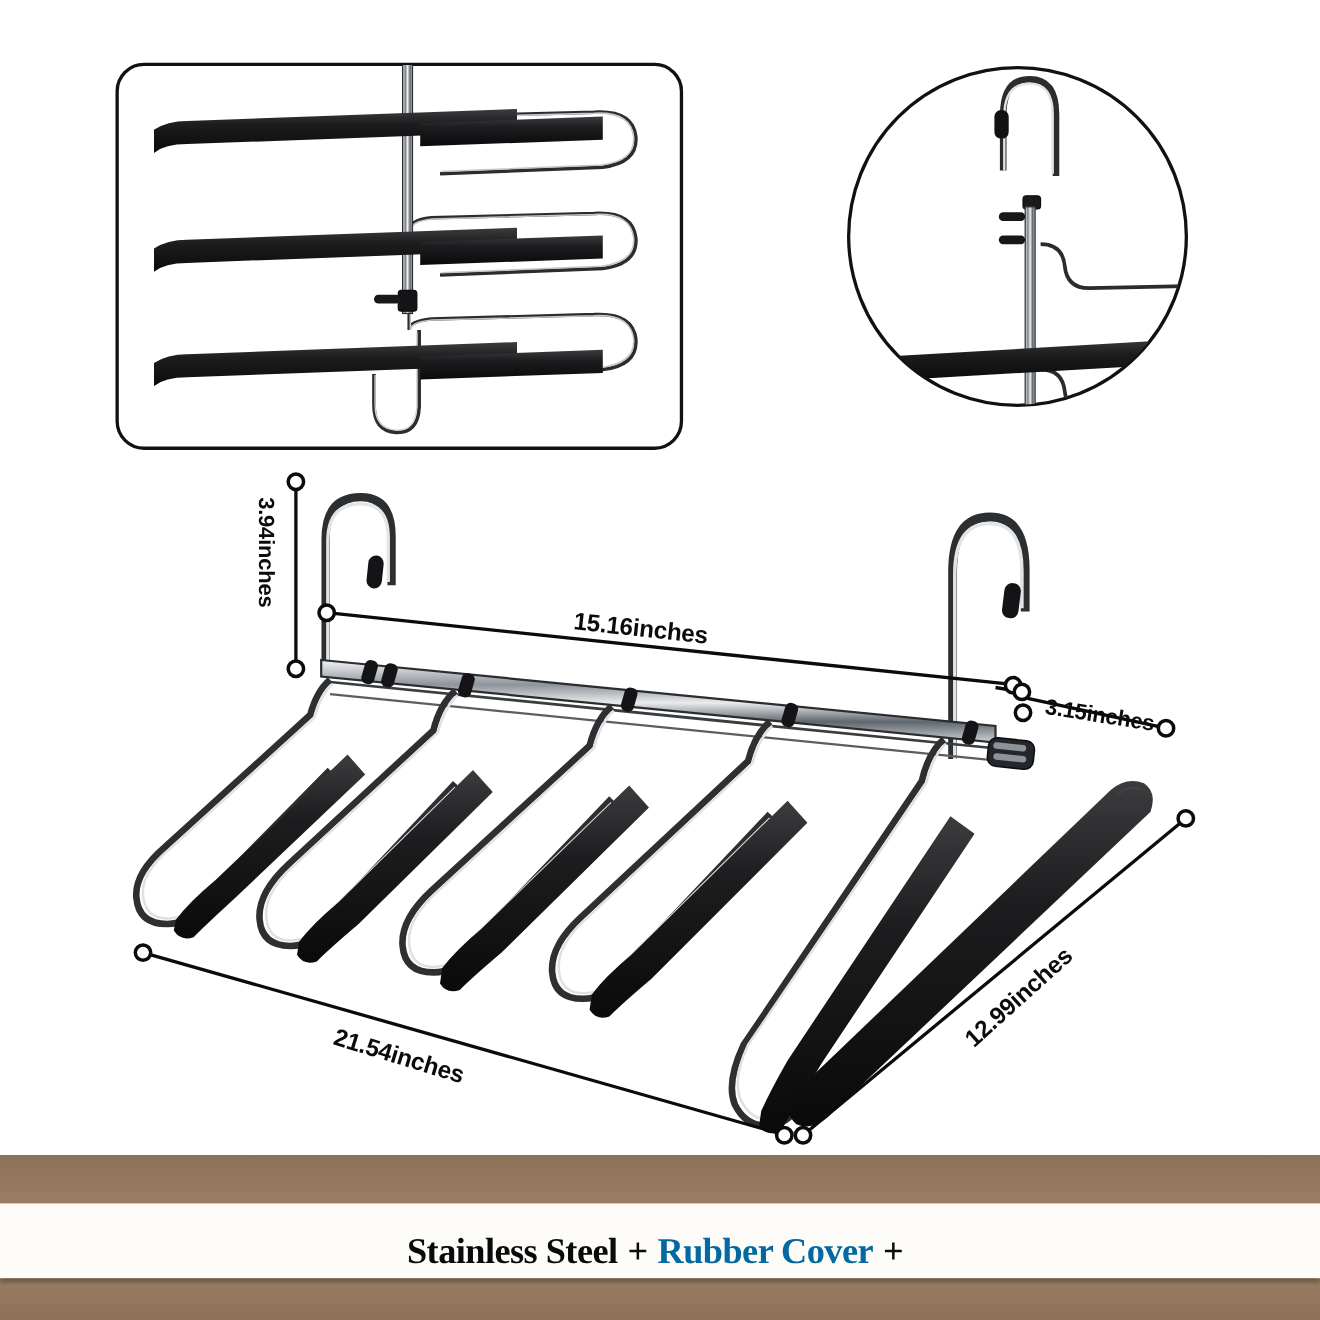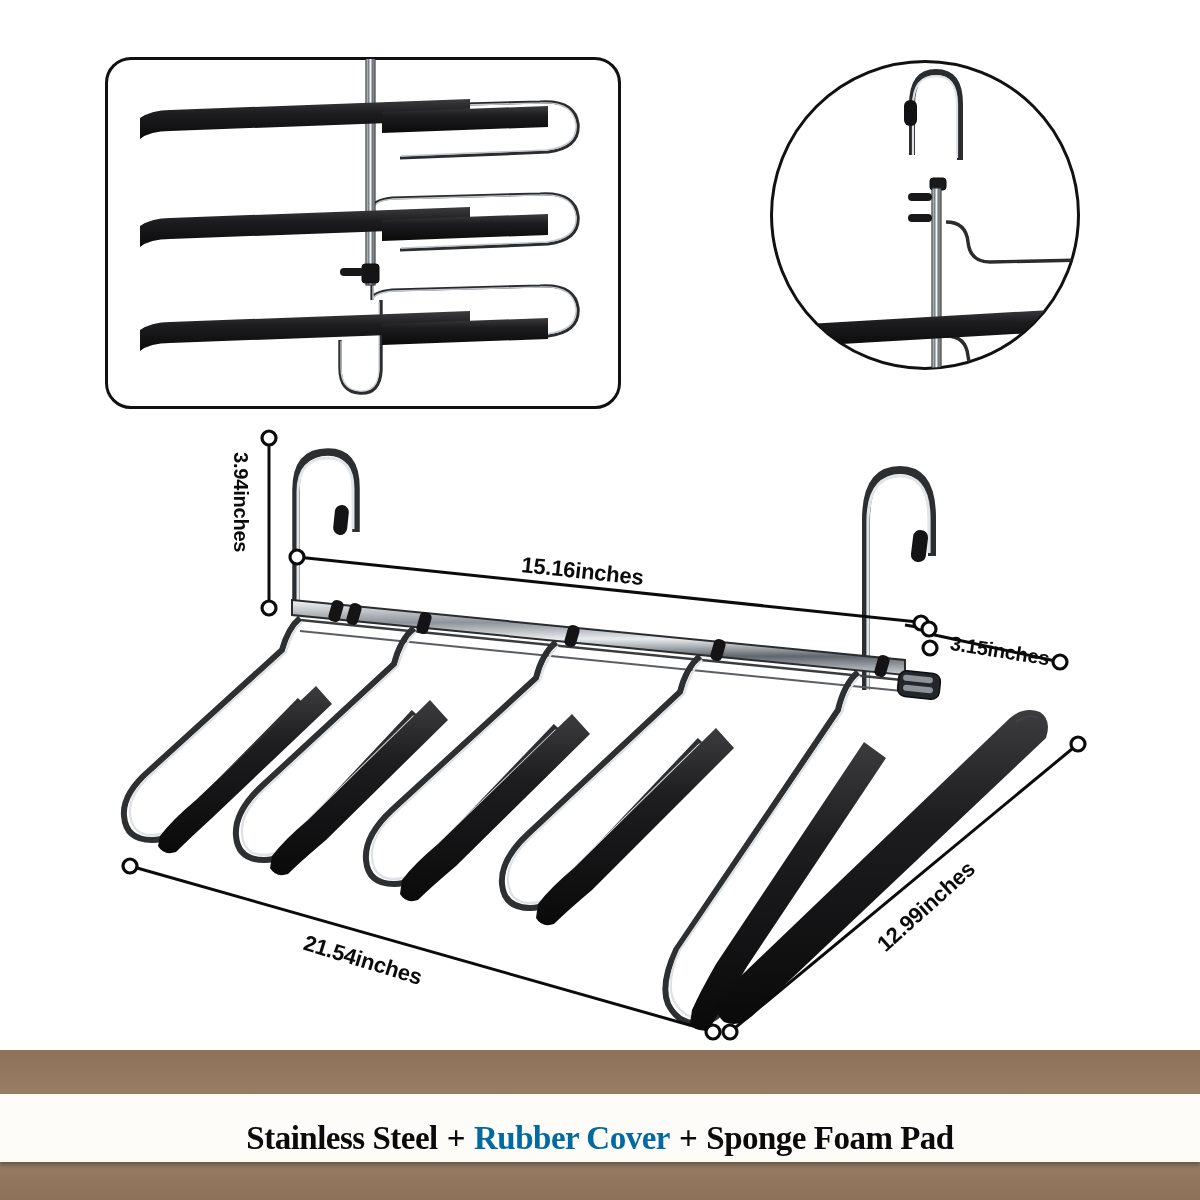--- a/index.html
+++ b/index.html
@@ -333,16 +333,15 @@
   <div class="dim-label dim-21-54">21.54inches</div>
   <div class="dim-label dim-12-99">12.99inches</div>
 
   <div class="banner"></div>
   <div class="banner-strip"></div>
   <div class="banner-text">
     <span>Stainless Steel</span>
     <span class="txt-plus">+</span>
     <span class="txt-accent">Rubber Cover</span>
     <span class="txt-plus">+</span>
-    <span>Sponge Foam Pad</span>
   </div>
 
 </div>
 
 </body></html>

